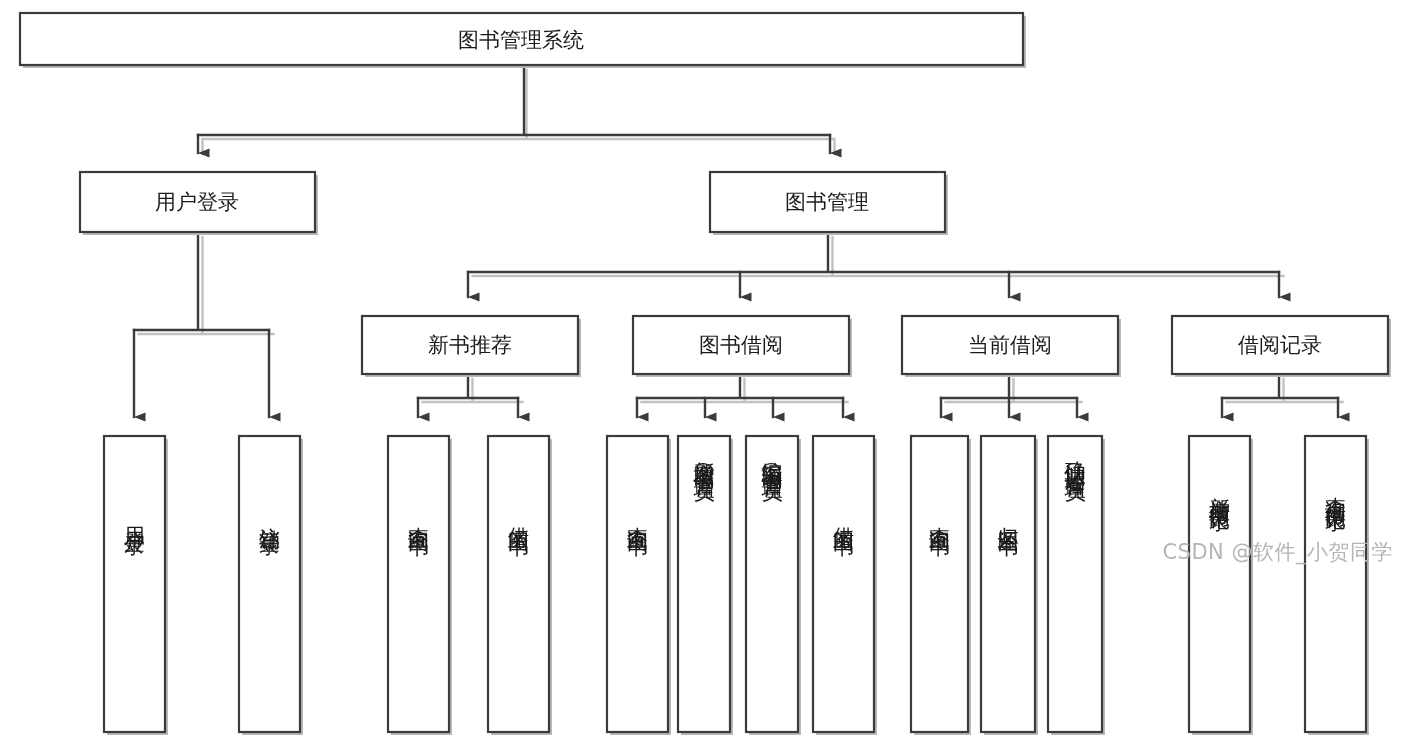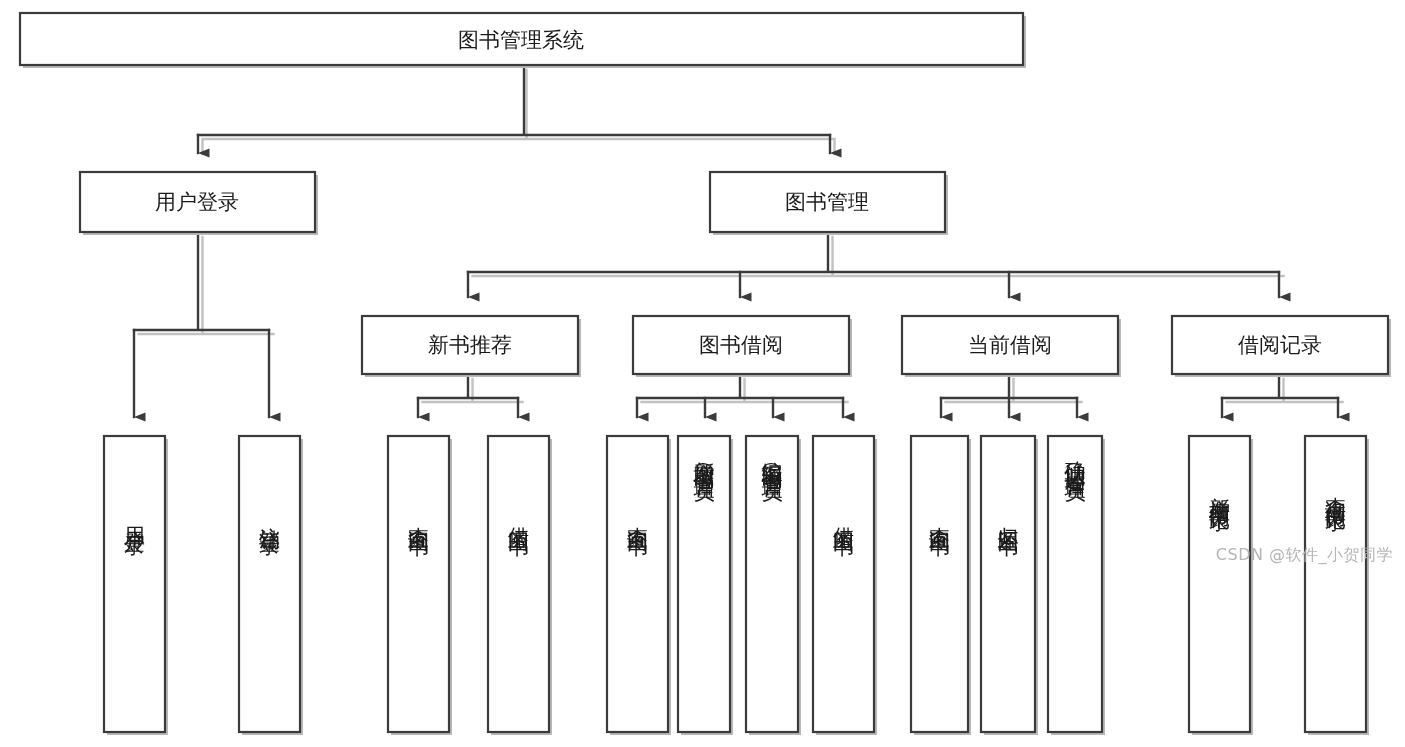--- a/index.html
+++ b/index.html
@@ -75,21 +75,21 @@
     position: absolute;
     display: flex;
     align-items: flex-start;
     justify-content: center;
   }
   .watermark {
     position: absolute;
     right: 12px;
     bottom: 4px;
     font-family: "DejaVu Sans", "Liberation Sans", sans-serif;
-    font-size: 16px;
+    font-size: 21px;
     color: #b5b5b5;
     letter-spacing: 0.5px;
     white-space: nowrap;
     user-select: none;
   }
 </style>
 </head>
 <body>
 
 <div id="diagram-root">

